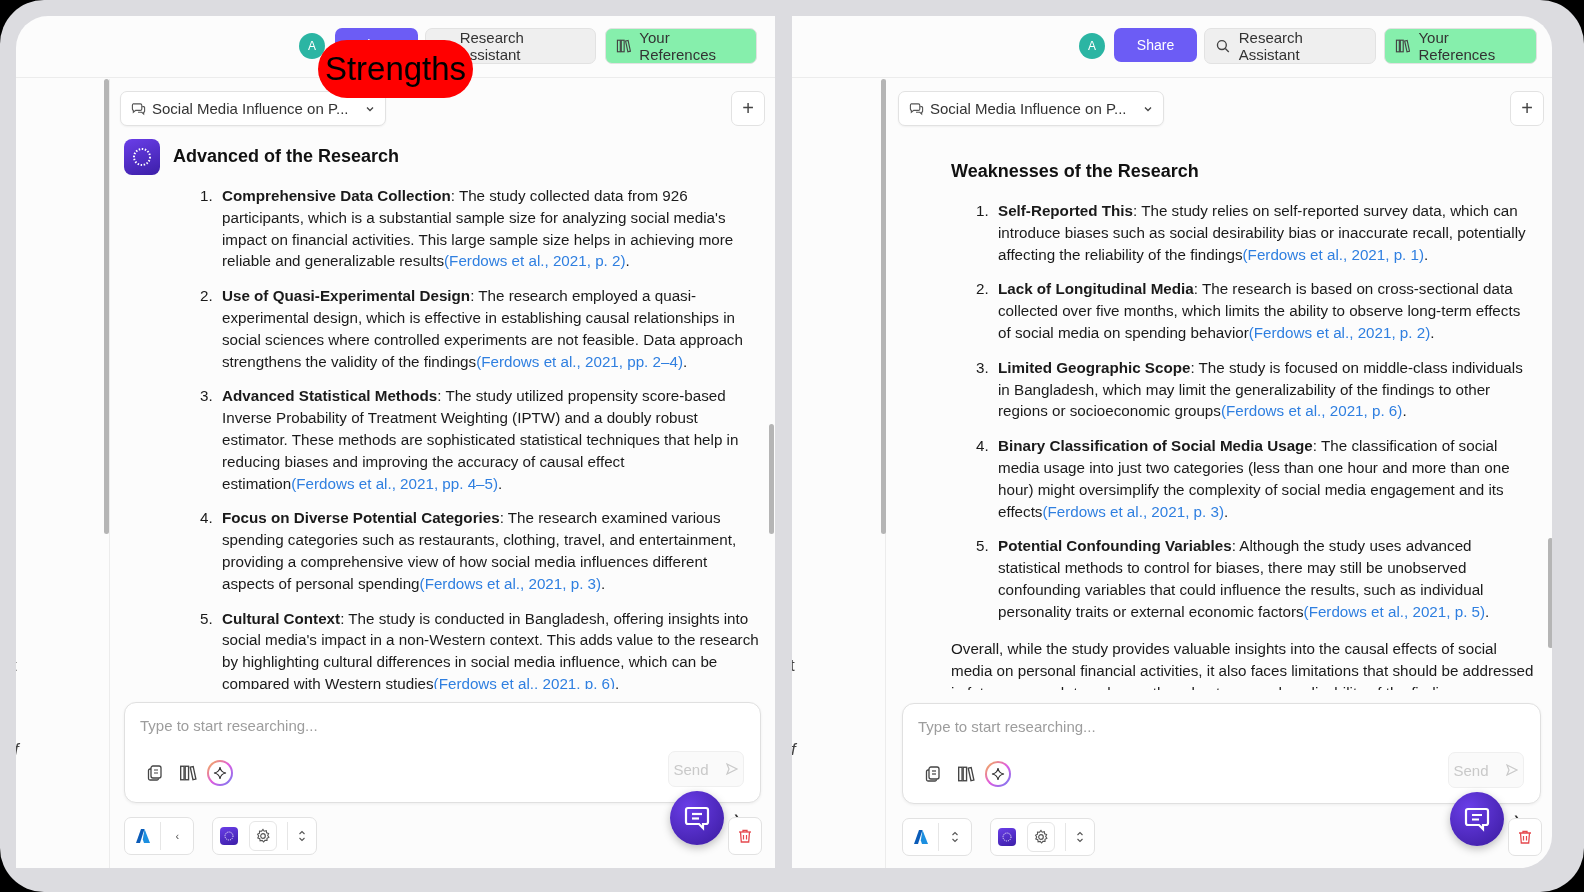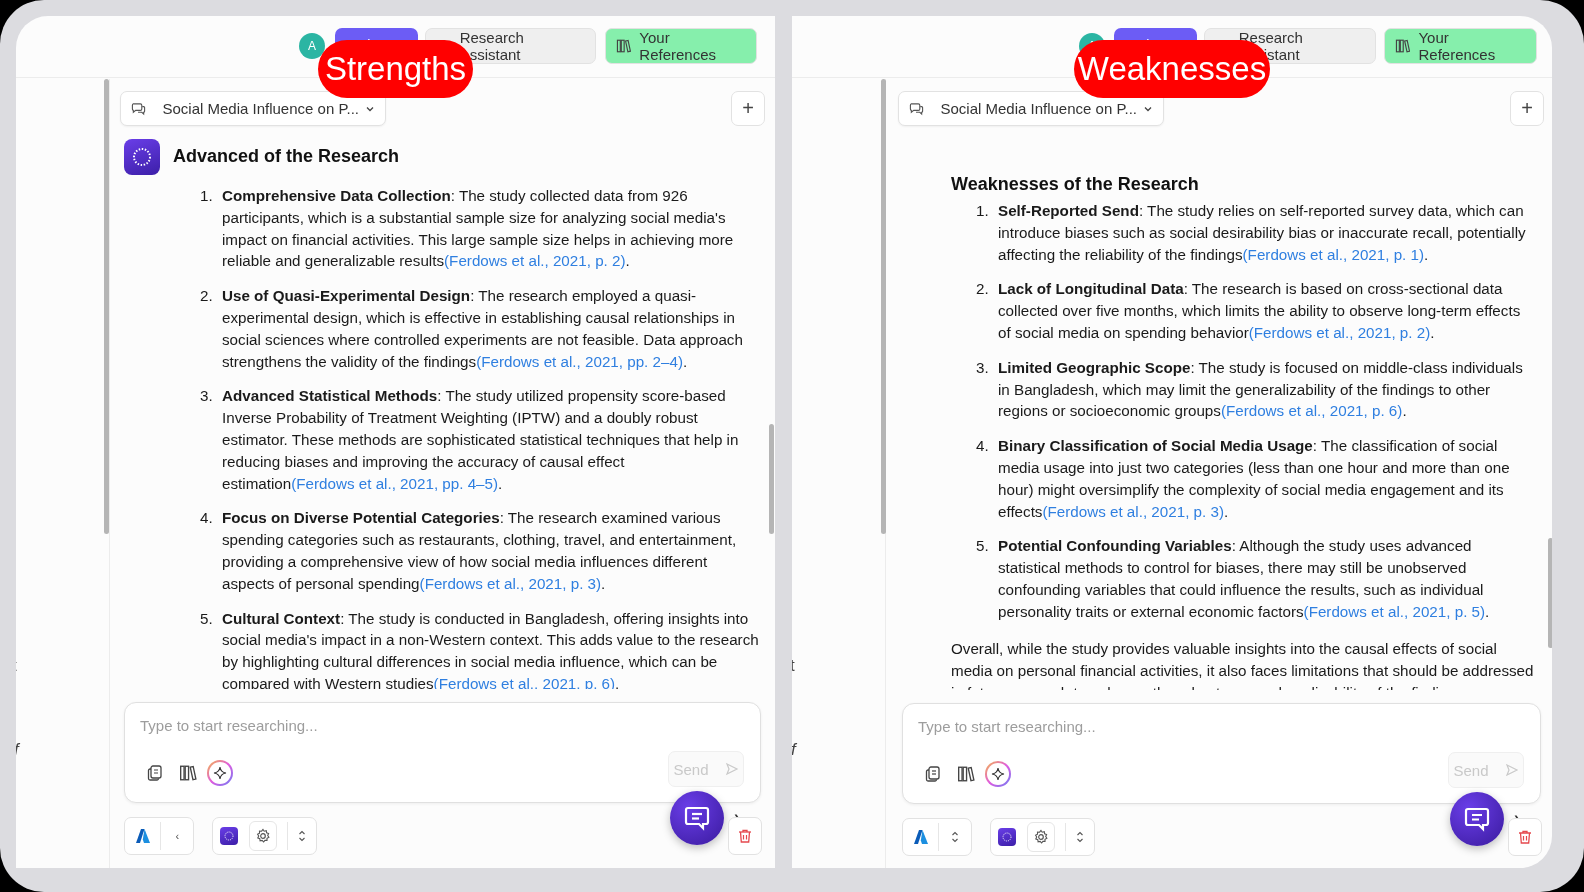--- a/index.html
+++ b/index.html
@@ -17,21 +17,21 @@
   .share-btn { position: absolute; top: 12px; width: 83px; height: 34px; border-radius: 7px; background: #6c5cf5; color: #fff; font-size: 14px; display: flex; align-items: center; justify-content: center; }
   .top-btn { position: absolute; top: 12px; height: 36px; border: 1px solid #e2e2e2; border-radius: 7px; background: #86efac; font-size: 15px; color: #333; display: flex; align-items: center; gap: 8px; padding: 0 10px; }
   .top-btn.assistant { background: #efefef; }
   .top-btn svg { width: 16px; height: 16px; }
 
   .side-strip { position: absolute; left: 0; top: 63px; width: 94px; bottom: 0; border-right: 1px solid #ececec; }
   .side-scroll { position: absolute; left: 88px; top: 63px; width: 5px; height: 455px; background: #b5b5b5; border-radius: 3px; }
   .side-char { position: absolute; font-size: 17px; color: #444; }
 
   .conv-select { position: absolute; top: 75px; height: 35px; width: 266px; border: 1px solid #e2e2e2; border-radius: 7px; background: #fff; display: flex; align-items: center; padding: 0 10px; gap: 6px; font-size: 15px; color: #333; box-shadow: 0 1px 2px rgba(0,0,0,0.05); }
-  .conv-select .label { flex: 1; white-space: nowrap; overflow: hidden; text-align: right; }
+  .conv-select .label { flex: 1; white-space: nowrap; overflow: hidden; }
   .plus-btn { position: absolute; top: 75px; width: 34px; height: 35px; border: 1px solid #e2e2e2; border-radius: 7px; background: #fff; display: flex; align-items: center; justify-content: center; color: #444; font-size: 20px; }
 
   .content { position: absolute; overflow: hidden; color: #1a1a1a; font-size: 15.2px; line-height: 21.8px; }
   .msg-logo { position: absolute; width: 36px; height: 36px; border-radius: 8px; background: linear-gradient(160deg,#6a3ee8,#3c1fa8); display: flex; align-items: center; justify-content: center; }
   .heading { position: absolute; font-size: 18px; font-weight: bold; color: #111; }
 
   ol.items { list-style: none; }
   ol.items li { position: relative; padding-left: 22px; margin-bottom: 13px; }
   ol.items li .num { position: absolute; left: 0; top: 0; }
   ol.items li b { font-weight: bold; }
@@ -50,21 +50,21 @@
   .bottom-group { position: absolute; top: 801px; height: 38px; border: 1px solid #e2e2e2; border-radius: 7px; background: #fff; display: flex; align-items: center; }
   .bottom-group .sep { width: 1px; height: 28px; background: #e6e6e6; }
   .bg-cell { display: flex; align-items: center; justify-content: center; height: 100%; }
   .gear-cell { width: 30px; height: 30px; border: 1px solid #e6e6e6; border-radius: 6px; display: flex; align-items: center; justify-content: center; margin: 0 4px; }
   .stepper { color: #555; font-size: 11px; line-height: 8px; display: flex; flex-direction: column; align-items: center; }
 
   .chat-fab { position: absolute; width: 54px; height: 54px; border-radius: 50%; background: radial-gradient(circle at 35% 30%,#6a3ee8,#3a1a9e); box-shadow: 0 3px 8px rgba(0,0,0,0.25); display: flex; align-items: center; justify-content: center; }
   .chev-right { position: absolute; font-size: 16px; color: #333; font-weight: bold; }
   .trash-btn { position: absolute; width: 34px; height: 38px; border: 1px solid #e2e2e2; border-radius: 7px; background: #fff; display: flex; align-items: center; justify-content: center; }
 
-  .pill { position: absolute; height: 58px; border-radius: 29px; background: #ff0000; color: #ffffff; font-size: 33px; display: flex; align-items: center; justify-content: center; padding: 0 10px; z-index: 5; }
+  .pill { position: absolute; height: 58px; border-radius: 29px; background: #ff0000; color: #000000; font-size: 33px; display: flex; align-items: center; justify-content: center; padding: 0 10px; z-index: 5; }
 </style>
 </head>
 <body>
 
 <div class="frame">
 
   <div class="panel left">
     <div class="topbar">
       <div class="avatar" style="left:283px;">A</div>
       <div class="share-btn" style="left:319px;">Share</div>
@@ -235,26 +235,26 @@
           <path d="M2 3 h8 a1.5 1.5 0 0 1 1.5 1.5 v4 a1.5 1.5 0 0 1 -1.5 1.5 h-5 l-2.5 2 v-2 a1.5 1.5 0 0 1 -1 -1.5 v-4 a1.5 1.5 0 0 1 1.5 -1.5z" fill="none" stroke="#555" stroke-width="1.2"></path>
           <path d="M12 6 h1.5 a1 1 0 0 1 1 1 v4 a1 1 0 0 1 -1 1 v1.8 l-2 -1.8 h-4" fill="none" stroke="#555" stroke-width="1.2"></path>
         </svg>
       <span class="label">Social Media Influence on P...</span>
       <svg width="10" height="10" viewBox="0 0 10 10">
           <path d="M2 3.5 L5 6.5 L8 3.5" fill="none" stroke="#444" stroke-width="1.3"></path>
         </svg>
     </div>
     <div class="plus-btn" style="left:718px;">+</div>
 
-    <div class="heading" style="left:159px;top:158px;">Weaknesses of the Research</div>
+    <div class="heading" style="left:159px;top:145px;">Weaknesses of the Research</div>
 
     <div class="content" style="left:184px;top:184px;width:560px;height:490px;">
       <ol class="items">
-        <li><span class="num">1.</span><b>Self-Reported Send</b><span>: The study relies on self-reported survey data, which can introduce biases such as social desirability bias or inaccurate recall, potentially affecting the reliability of the findings</span><span class="cite">(Ferdows et al., 2021, p. 1)</span><span>.</span></li>
-        <li><span class="num">2.</span><b>Lack of Longitudinal Data</b><span>: The research is based on cross-sectional data collected over five months, which limits the ability to observe long-term effects of social media on spending behavior</span><span class="cite">(Ferdows et al., 2021, p. 2)</span><span>.</span></li>
+        <li><span class="num">1.</span><b>Self-Reported This</b><span>: The study relies on self-reported survey data, which can introduce biases such as social desirability bias or inaccurate recall, potentially affecting the reliability of the findings</span><span class="cite">(Ferdows et al., 2021, p. 1)</span><span>.</span></li>
+        <li><span class="num">2.</span><b>Lack of Longitudinal Media</b><span>: The research is based on cross-sectional data collected over five months, which limits the ability to observe long-term effects of social media on spending behavior</span><span class="cite">(Ferdows et al., 2021, p. 2)</span><span>.</span></li>
         <li><span class="num">3.</span><b>Limited Geographic Scope</b><span>: The study is focused on middle-class individuals in Bangladesh, which may limit the generalizability of the findings to other regions or socioeconomic groups</span><span class="cite">(Ferdows et al., 2021, p. 6)</span><span>.</span></li>
         <li><span class="num">4.</span><b>Binary Classification of Social Media Usage</b><span>: The classification of social media usage into just two categories (less than one hour and more than one hour) might oversimplify the complexity of social media engagement and its effects</span><span class="cite">(Ferdows et al., 2021, p. 3)</span><span>.</span></li>
         <li><span class="num">5.</span><b>Potential Confounding Variables</b><span>: Although the study uses advanced statistical methods to control for biases, there may still be unobserved confounding variables that could influence the results, such as individual personality traits or external economic factors</span><span class="cite">(Ferdows et al., 2021, p. 5)</span><span>.</span></li>
       </ol>
     </div>
     <div class="content" style="left:159px;top:622px;width:585px;height:52px;">
       <p class="overall">Overall, while the study provides valuable insights into the causal effects of social media on personal financial activities, it also faces limitations that should be addressed in future research to enhance the robustness and applicability of the findings.</p>
     </div>
     <div class="v-scroll" style="left:756px;top:522px;height:110px;"></div>
 
@@ -339,14 +339,13 @@
           <line x1="2" y1="4" x2="14" y2="4" stroke="#e5484d" stroke-width="1.3"></line>
           <path d="M6 4 V2.5 H10 V4" fill="none" stroke="#e5484d" stroke-width="1.3"></path>
           <path d="M3.5 4 L4.3 14 H11.7 L12.5 4" fill="none" stroke="#e5484d" stroke-width="1.3"></path>
           <line x1="6.5" y1="7" x2="6.5" y2="11.5" stroke="#e5484d" stroke-width="1.2"></line>
           <line x1="9.5" y1="7" x2="9.5" y2="11.5" stroke="#e5484d" stroke-width="1.2"></line>
         </svg>
     </div>
   </div>
 
   <div class="pill" style="left:318px;top:40px;width:155px;">Strengths</div>
-  <div class="pill" style="left:1074px;top:40px;width:196px;">Weaknesses</div>
 </div>
 
 </body></html>

